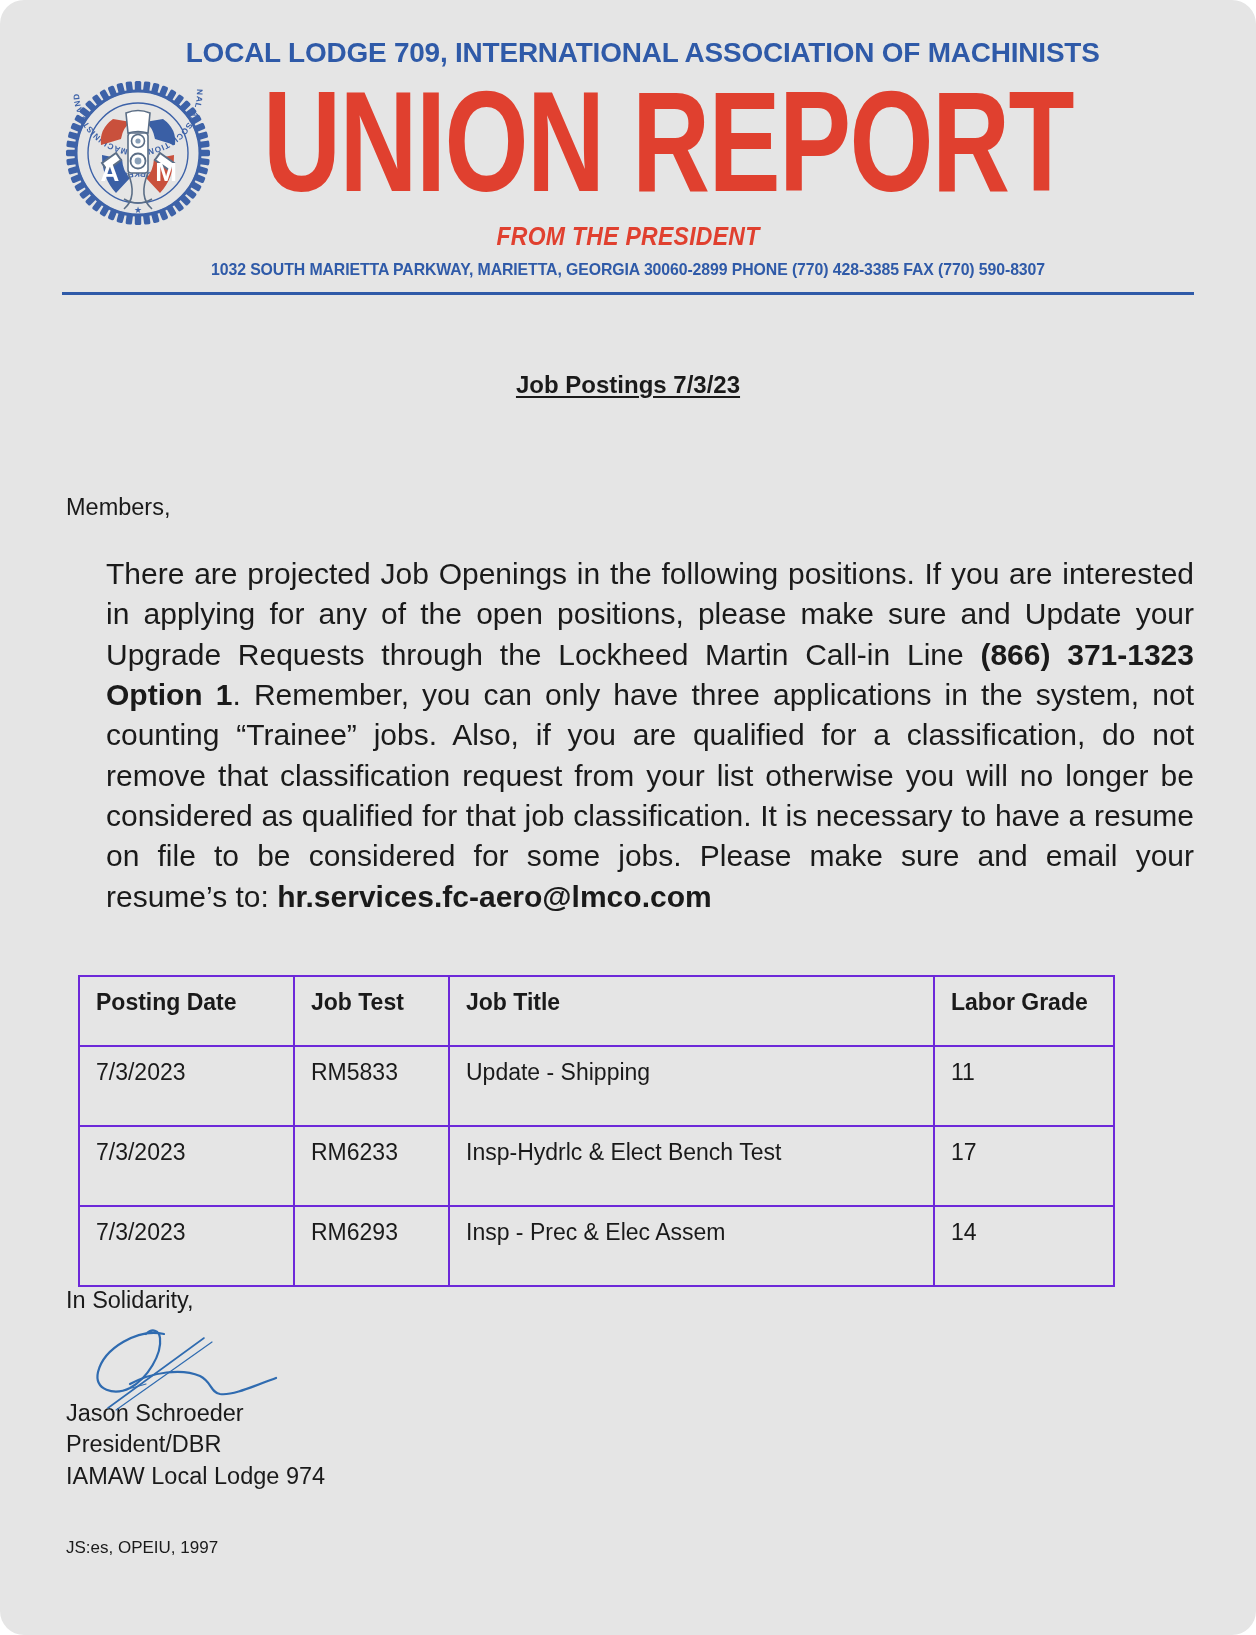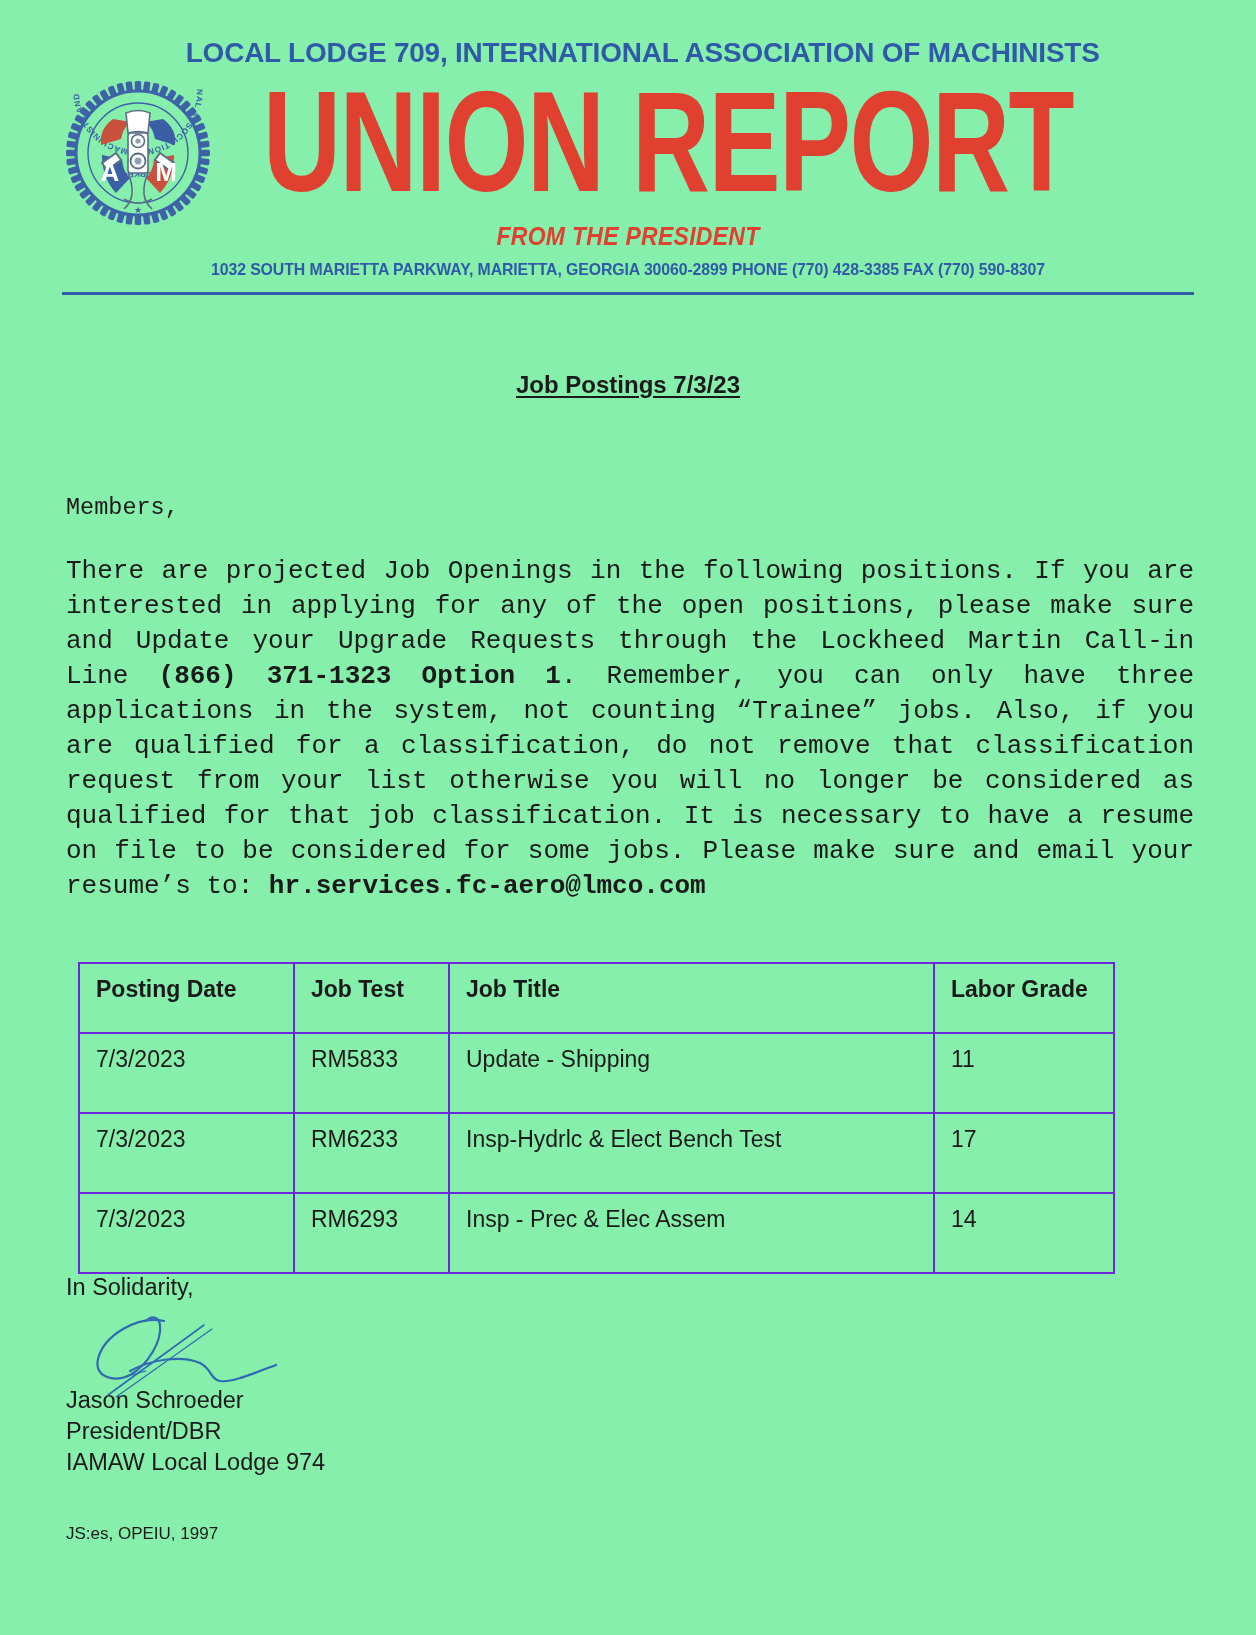--- a/index.html
+++ b/index.html
@@ -10,22 +10,23 @@
   }
   body {
     font-family: "Liberation Sans", sans-serif;
     color: #1a1a1a;
   }
   .page {
     position: relative;
     width: 1256px;
     height: 1635px;
     margin: 0 auto;
-    background: #86efac;
+    background: #e5e5e5;
     overflow: hidden;
+    border-radius: 24px;
   }
 
   
   .letterhead {
     position: relative;
     padding: 0;
   }
   .lh-title {
     text-align: center;
     font-family: "Liberation Sans", sans-serif;
@@ -97,36 +98,36 @@
     margin-top: 76px;
     color: #1a1a1a;
   }
   .doc-title span {
     text-decoration: underline;
     text-underline-offset: 3px;
   }
 
   .content {
     padding: 0 62px 0 66px;
-    font-family: Liberation Mono, monospace;
   }
 
   .salutation {
     margin-top: 95px;
     font-size: 23.5px;
     color: #1a1a1a;
   }
 
   .para {
     margin-top: 33px;
-    font-size: 26px;
+    font-size: 30px;
     line-height: 1.345;
     text-align: justify;
     text-justify: inter-word;
     color: #1a1a1a;
+    margin-left: 40px;
   }
   .para b { font-weight: bold; }
 
   
   .tbl-wrap {
     margin-top: 58px;
     padding: 0 62px 0 78px;
   }
   table.postings {
     border-collapse: collapse;

